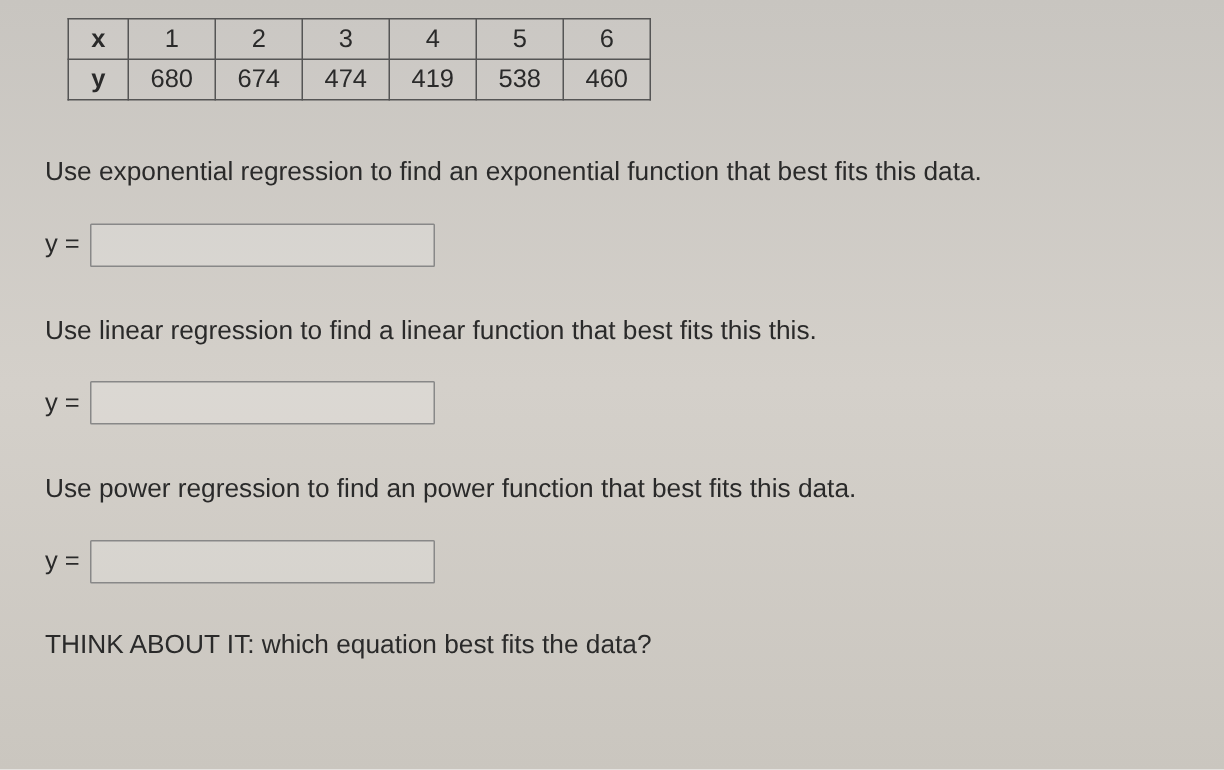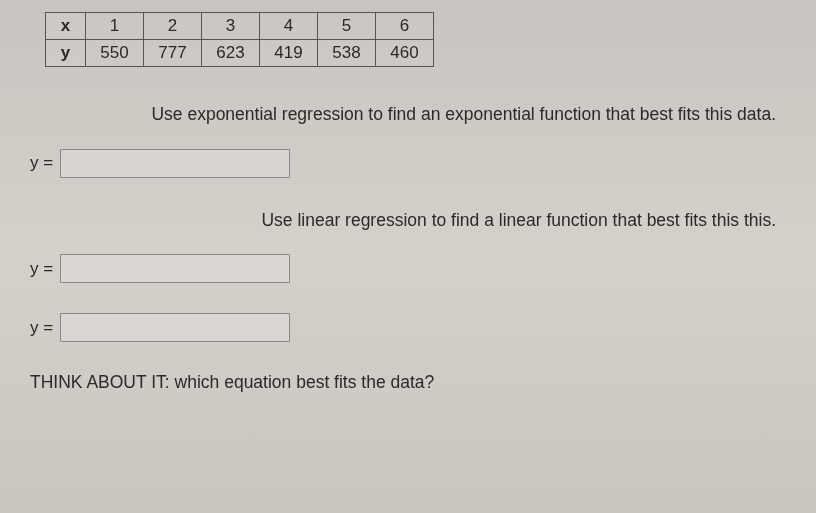--- a/index.html
+++ b/index.html
@@ -36,21 +36,20 @@
     }
     .data-table .hdr {
       font-weight: bold;
       width: 40px;
       background: rgba(230,230,225,0.15);
     }
     .prompt {
       margin: 30px 0 22px 0;
       font-size: 17.5px;
       line-height: 1.4;
-      text-align: right;
     }
     .answer-row {
       display: flex;
       align-items: center;
       margin-bottom: 30px;
     }
     .answer-label {
       margin-right: 7px;
       font-size: 17px;
     }
@@ -79,42 +78,43 @@
       <td class="hdr">x</td>
       <td>1</td>
       <td>2</td>
       <td>3</td>
       <td>4</td>
       <td>5</td>
       <td>6</td>
     </tr>
     <tr>
       <td class="hdr">y</td>
-      <td>550</td>
-      <td>777</td>
-      <td>623</td>
+      <td>680</td>
+      <td>674</td>
+      <td>474</td>
       <td>419</td>
       <td>538</td>
       <td>460</td>
     </tr>
   </tbody>
     </table>
 
   <p class="prompt">Use exponential regression to find an exponential function that best fits this data.</p>
   <div class="answer-row">
     <span class="answer-label">y =</span>
     <input type="text" class="answer-input" value="" style="">
   </div>
 
   <p class="prompt">Use linear regression to find a linear function that best fits this this.</p>
   <div class="answer-row">
     <span class="answer-label">y =</span>
     <input type="text" class="answer-input" value="" style="">
   </div>
 
+  <p class="prompt">Use power regression to find an power function that best fits this data.</p>
   <div class="answer-row">
     <span class="answer-label">y =</span>
     <input type="text" class="answer-input" value="" style="">
   </div>
 
   <p class="think-about">THINK ABOUT IT: which equation best fits the data?</p>
 
 </div>
 
 </body></html>

